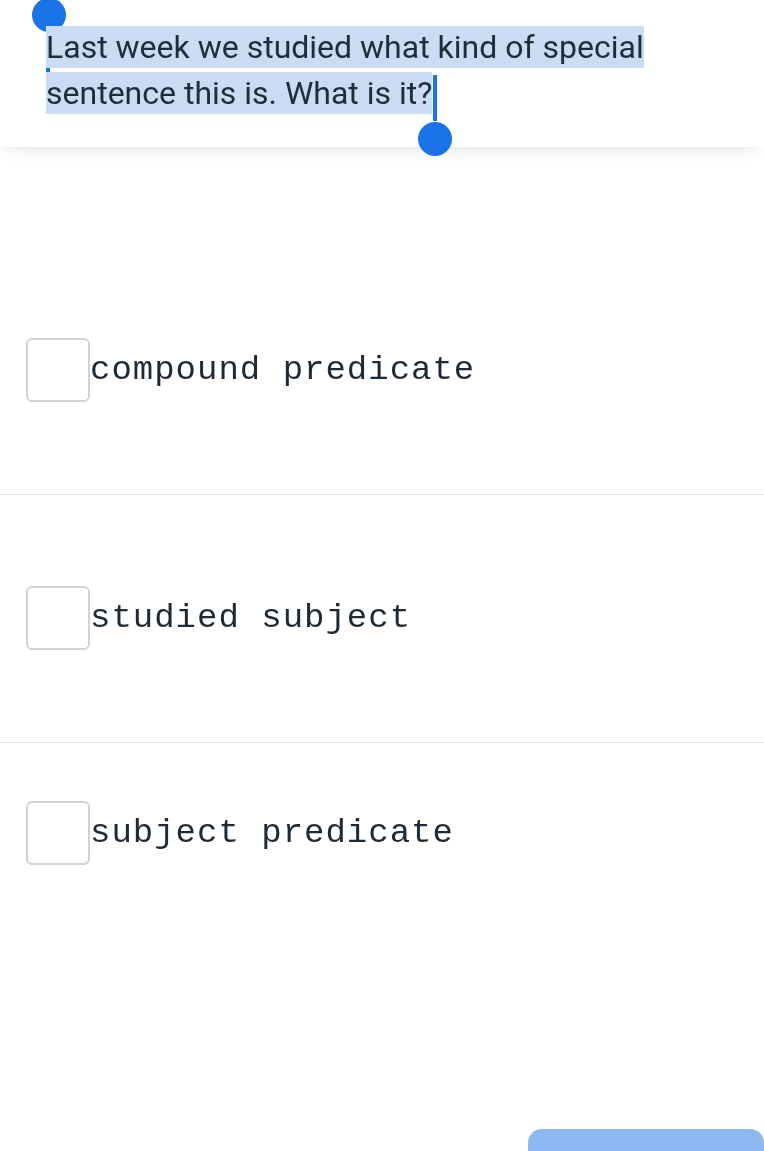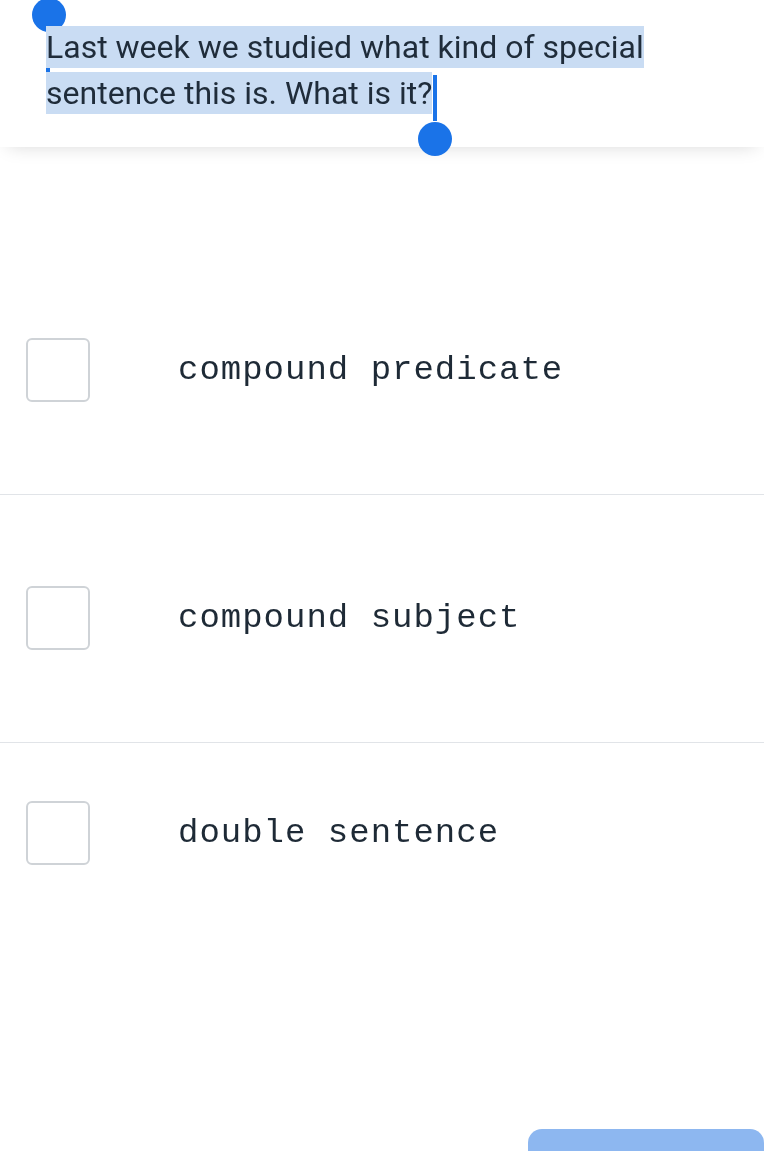--- a/index.html
+++ b/index.html
@@ -76,21 +76,20 @@
   .options {
     margin-top: 100px;
   }
 
   .option {
     display: flex;
     align-items: center;
     height: 248px;
     border-bottom: 1px solid #e1e4e8;
     padding-left: 26px;
-    gap: 88px;
   }
   .option:last-child {
     border-bottom: none;
     height: 180px;
     align-items: center;
   }
 
   .checkbox {
     width: 64px;
     height: 64px;
@@ -134,23 +133,23 @@
 <div class="options">
 
   <div class="option">
     <button class="checkbox"></button>
     <span class="option-label">compound predicate</span>
   </div>
 
 
   <div class="option">
     <button class="checkbox"></button>
-    <span class="option-label">compound subject</span>
+    <span class="option-label">studied subject</span>
   </div>
 
   <div class="option">
     <button class="checkbox"></button>
-    <span class="option-label">double sentence</span>
+    <span class="option-label">subject predicate</span>
   </div>
 
 </div>
 
 <div class="bottom-button-hint"></div>
 
 </body></html>

